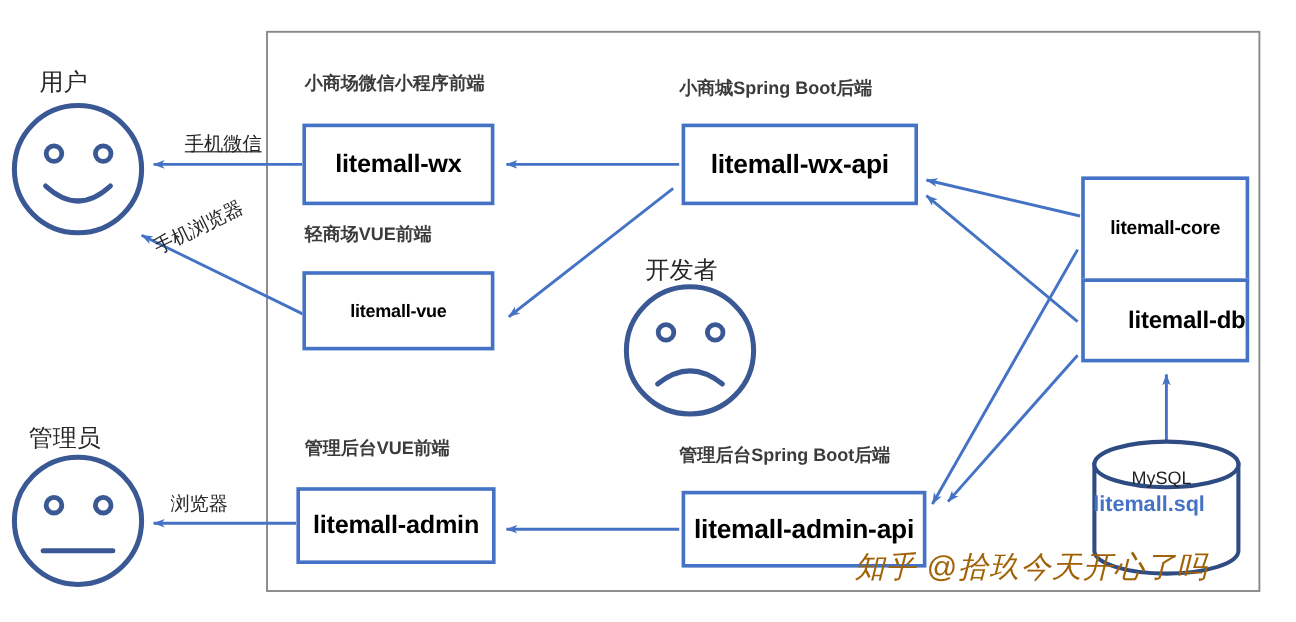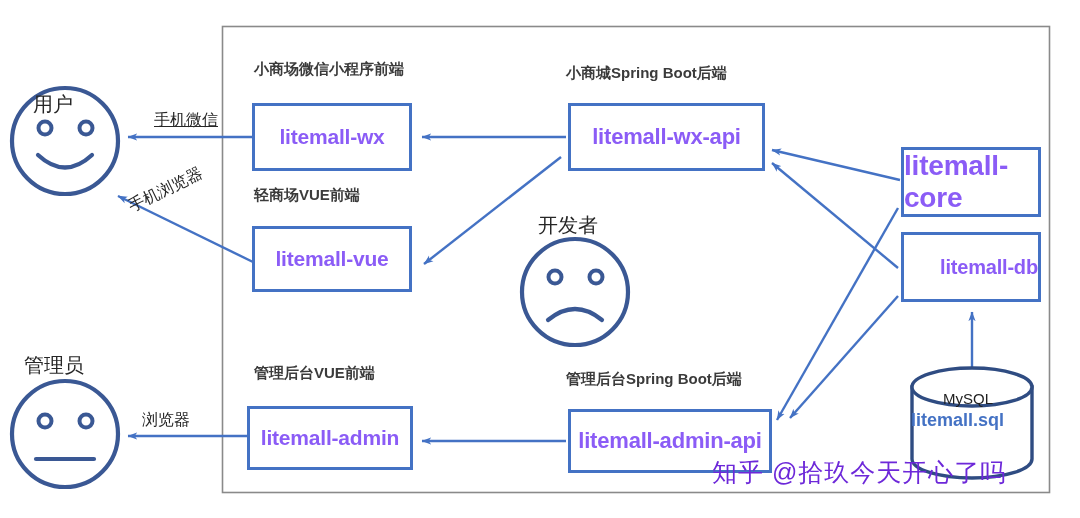--- a/index.html
+++ b/index.html
@@ -26,21 +26,21 @@
     pointer-events: none;
   }
   .node-box {
     position: absolute;
     box-sizing: border-box;
     background: #ffffff;
     border: 3px solid #4472C4;
     display: flex;
     align-items: center;
     justify-content: center;
-    color: #8b5cf6;
+    color: #000000;
     font-weight: bold;
     letter-spacing: -0.2px;
   }
   .caption {
     position: absolute;
     color: #3b3b3b;
     font-size: 15px;
     white-space: nowrap;
     font-weight: bold;
   }
@@ -70,24 +70,25 @@
   }
   .db-file {
     position: absolute;
     color: #4472C4;
     font-size: 18px;
     font-weight: bold;
     white-space: nowrap;
   }
   .watermark {
     position: absolute;
-    color: #6d28d9;
+    color: #a16207;
     font-size: 25px;
     white-space: nowrap;
     letter-spacing: 1px;
+    font-style: italic;
   }
 </style>
 </head>
 <body>
 
 <div id="canvas">
 
   <svg class="layer" viewBox="0 0 1080 518">
     <defs>
       <marker id="ah" markerWidth="10" markerHeight="8" refX="9.2" refY="4" orient="auto" markerUnits="userSpaceOnUse">
@@ -145,39 +146,39 @@
       <ellipse cx="972" cy="387" rx="60" ry="19" fill="#ffffff" stroke="#2F4C82" stroke-width="3.4"></ellipse>
     </g>
   </svg>
 
   <div class="caption" style="left:254px; top:60px;">小商场微信小程序前端</div>
   <div class="caption" style="left:566px; top:64px;">小商城Spring Boot后端</div>
   <div class="caption" style="left:254px; top:186px;">轻商场VUE前端</div>
   <div class="caption" style="left:566px; top:370px;">管理后台Spring Boot后端</div>
   <div class="caption" style="left:254px; top:364px;">管理后台VUE前端</div>
 
-  <div class="actor-label" style="left:33px; top:55px;margin-top:36px;">用户</div>
+  <div class="actor-label" style="left:33px; top:55px;">用户</div>
   <div class="actor-label" style="left:538px; top:212px;">开发者</div>
   <div class="actor-label" style="left:24px; top:352px;">管理员</div>
 
   <div class="edge-label" style="left:152px; top:110px;text-decoration:underline;">手机微信</div>
   <div class="edge-label rotated" style="left:128px; top:198px; transform: rotate(-26deg);">手机浏览器</div>
   <div class="edge-label" style="left:140px; top:410px;">浏览器</div>
 
   <div class="node-box" style="left:252px; top:103px; width:160px; height:68px; font-size:21px;">litemall-wx</div>
 
-  <div class="node-box" style="left:252px; top:226px; width:160px; height:66px; font-size:21px;">litemall-vue</div>
+  <div class="node-box" style="left:252px; top:226px; width:160px; height:66px; font-size:15px;">litemall-vue</div>
 
   <div class="node-box" style="left:247px; top:406px; width:166px; height:64px; font-size:21px;">litemall-admin</div>
 
   <div class="node-box" style="left:568px; top:103px; width:197px; height:68px; font-size:22px;">litemall-wx-api</div>
 
   <div class="node-box" style="left:568px; top:409px; width:204px; height:64px; font-size:22px;">litemall-admin-api</div>
 
-  <div class="node-box" style="left:901px; top:147px; width:140px; height:70px; font-size:28px;">litemall-core</div>
+  <div class="node-box" style="left:901px; top:147px; width:140px; height:88px; font-size:16px;">litemall-core</div>
 
   <div class="node-box" style="left:901px; top:232px; width:140px; height:70px; font-size:20px;padding-left:36px;">litemall-db</div>
 
   <div class="db-title" style="left:943px; top:390px;">MySQL</div>
   <div class="db-file" style="left:911px; top:410px;">litemall.sql</div>
 
   <div class="watermark" style="left:712px; top:456px;">知乎 @拾玖今天开心了吗</div>
 
 </div>
 

